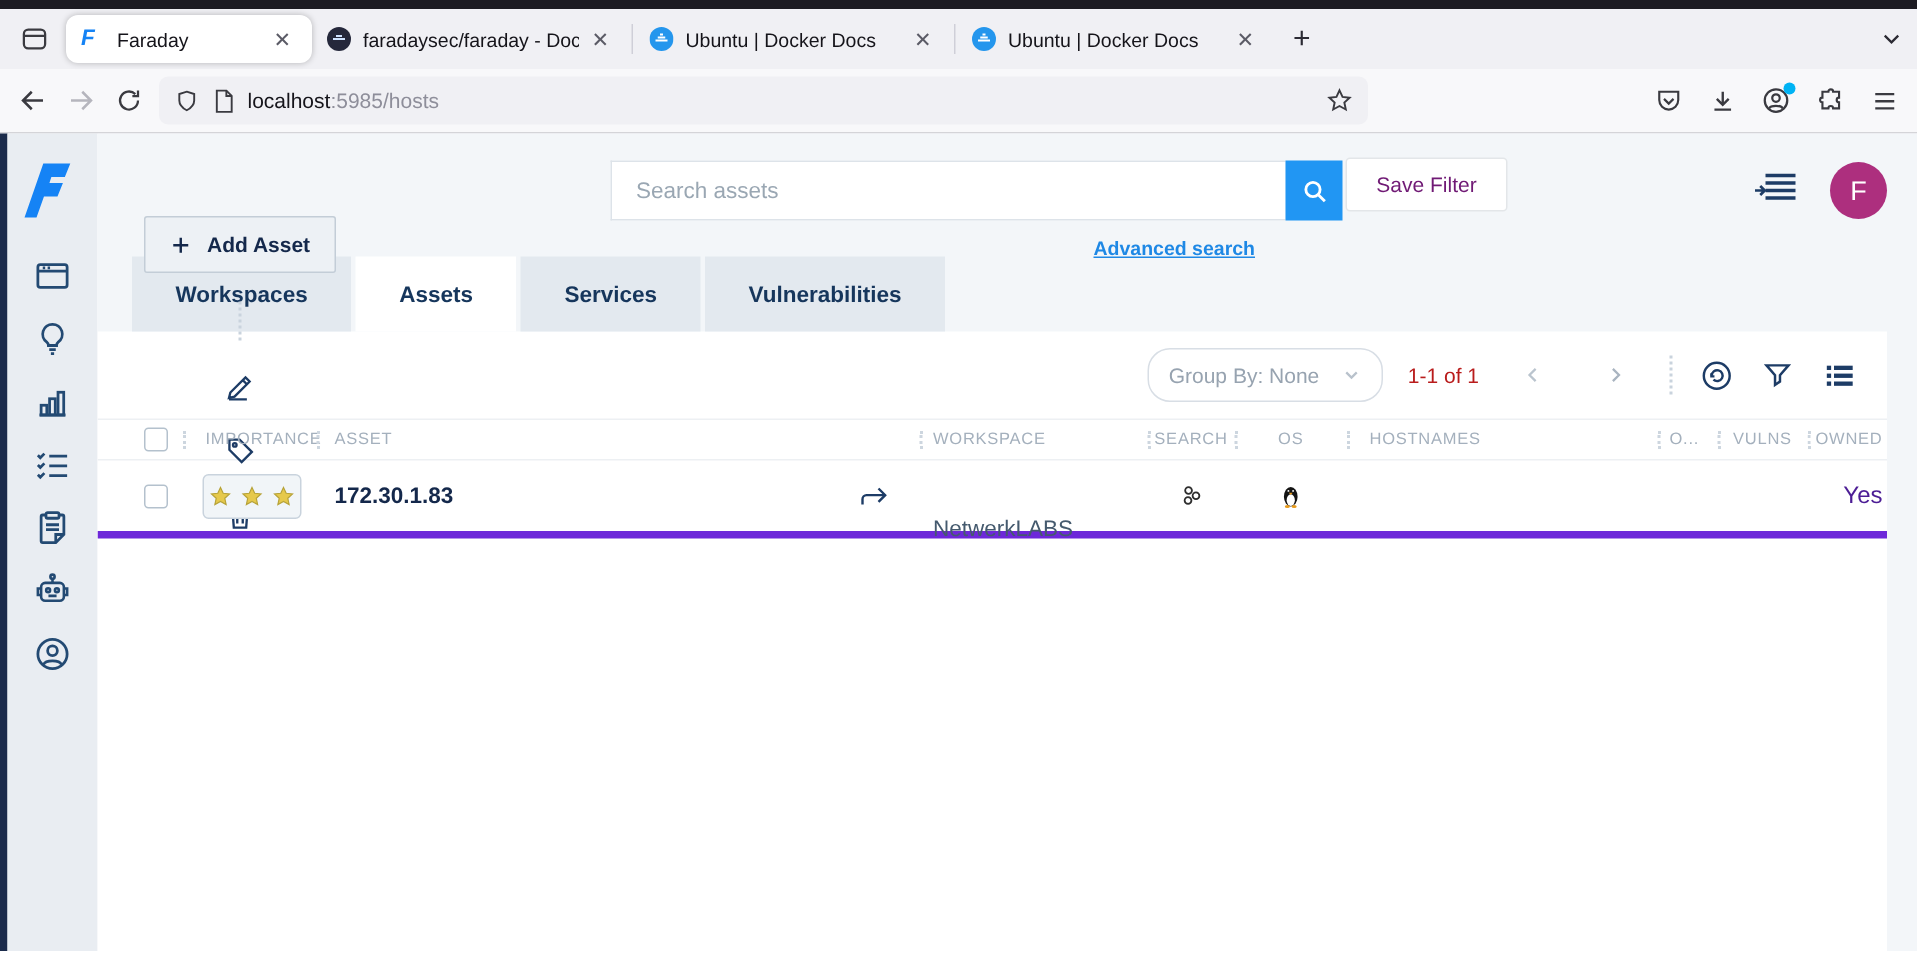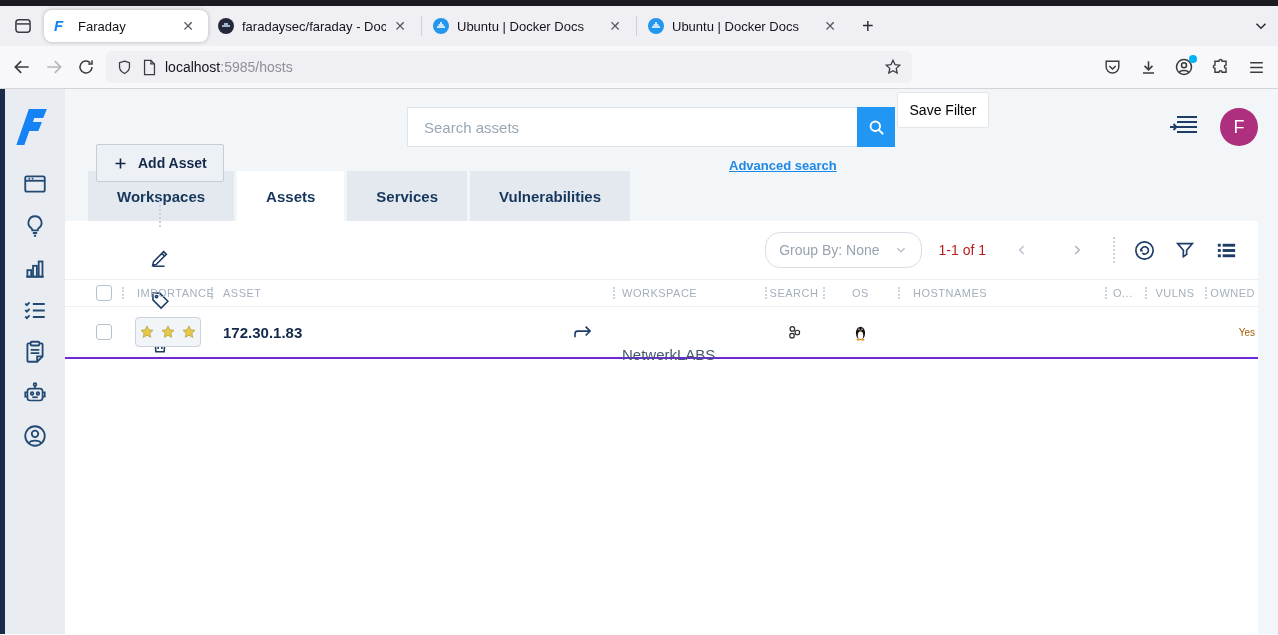--- a/index.html
+++ b/index.html
@@ -41,22 +41,22 @@
   .main { flex:1; background:#f3f6f9; position:relative; overflow:hidden; }
 
   .app-header { position:relative; height:82px; }
   .vuln-pill { position:absolute; left:23px; top:21px; height:37px; background:#e3e9ef; border-radius:19px;
     display:flex; align-items:center; gap:9px; padding:0 16px; color:#14284b; font-size:13px; font-weight:bold; }
   .search-wrap { position:absolute; left:342px; top:18px; display:flex; }
   .search-input { width:450px; height:40px; border:1px solid #dde3e9; border-right:none; background:#fff;
     padding:0 16px; font-size:15px; color:#33475b; outline:none; font-family:"Liberation Sans", sans-serif;}
   .search-input::placeholder { color:#9aa7b3; }
   .search-btn { width:38px; height:40px; background:#2196f3; border:none; display:flex; align-items:center; justify-content:center; }
-  .save-filter { position:absolute; left:832px; top:3px; width:92px; height:36px; background:#fff;
-    border:1px solid #e3e6e9; border-radius:3px; color:#000000; font-size:14px; }
+  .save-filter { position:absolute; left:832px; top:16px; width:108px; height:36px; background:#fff;
+    border:1px solid #e3e6e9; border-radius:3px; color:#701a75; font-size:14px; }
   .adv-link { position:absolute; left:664px; top:69px; width:154px; text-align:left;
     color:#1e88e5; font-size:13px; font-weight:bold;text-decoration:underline; }
   .log-icon { position:absolute; left:1104px; top:24px; }
   .avatar { position:absolute; left:1155px; top:19px; width:38px; height:38px; border-radius:50%;
     background:#ad2f7e; color:#fff; font-size:18px; display:flex; align-items:center; justify-content:center; }
 
   .app-tabs { margin-left:23px; display:flex; gap:3px; height:50px; }
   .app-tab { background:#e3e9ef; color:#16365c; font-size:15px; font-weight:bold;
     display:flex; align-items:center; padding:0 29px; }
   .app-tab.active { background:#fff; }
@@ -69,40 +69,40 @@
   .tb-icon { width:24px; height:24px; display:flex; align-items:center; justify-content:center; }
   .tbar-left { display:flex; align-items:center; gap:19px;flex-direction:column; }
   .tbar-right { margin-left:auto; display:flex; align-items:center; gap:17px; }
   .groupby { height:36px; border:1px solid #d8dee5; border-radius:15px; background:#fff;
     display:flex; align-items:center; gap:14px; padding:0 13px; color:#97a3b0; font-size:14px; }
   .pagination { color:#b91c1c; font-size:14px; margin-left:0; }
   .pg-chev { padding:0 12px; }
 
   .table-header { height:28px; border-top:1px solid #edf0f3; border-bottom:1px solid #edf0f3;
     display:flex; align-items:center; color:#a4b0bd; font-size:11px; letter-spacing:.5px; }
-  .table-row { height:52px; display:flex; align-items:center; border-bottom:2px solid #6d28d9; }
+  .table-row { height:52px; display:flex; align-items:center; border-bottom:5px solid #6d28d9; }
   .hcell, .rcell { height:100%; display:flex; align-items:center; position:relative; }
   .hcell.sep::before { content:""; position:absolute; left:0; top:7px; bottom:7px; border-left:2px dotted #cdd6df; }
   .c-check { width:57px; padding-left:31px; }
   .c-importance { width:89px; padding-left:15px; }
   .c-asset { width:402px; padding-left:12px; }
   .c-workspace { width:152px; padding-left:9px; }
   .c-search { width:58px; justify-content:center; padding-left:0; }
   .c-os { width:75px; justify-content:center; padding-left:0; }
   .c-hostnames { width:207px; padding-left:15px; }
   .c-o { width:40px; padding-left:8px; }
   .c-vulns { width:60px; justify-content:center; padding-left:0; }
   .c-owned { flex:1; justify-content:flex-end; padding-right:3px; overflow:hidden; white-space:nowrap; }
   .checkbox { width:16px; height:16px; border:1.5px solid #b4c1cd; border-radius:3px; background:#fff; }
   .stars-box { margin-left:-1px; width:66px; height:30px; border:1px solid #c9d3dd; border-radius:4px;
     background:#f1f5f8; display:flex; align-items:center; justify-content:center; gap:5px; }
   .asset-ip { color:#14284b; font-size:15px; font-weight:bold; }
   .jump-arrow { margin-left:auto; margin-right:19px; }
   .ws-name { color:#455a6e; font-size:15px;margin-top:44px; }
-  .owned-val { color:#a16207; font-size:10px;margin-left:34px; }
+  .owned-val { color:#4c1d95; font-size:16px;margin-left:34px; }
   svg { display:block; }
 </style>
 </head>
 <body>
 
 <div class="win-strip"></div>
 
 <div class="tabbar">
   <div class="fxview">
     <svg width="20" height="20" viewBox="0 0 24 24" fill="none" stroke="#3a3a40" stroke-width="1.8">

